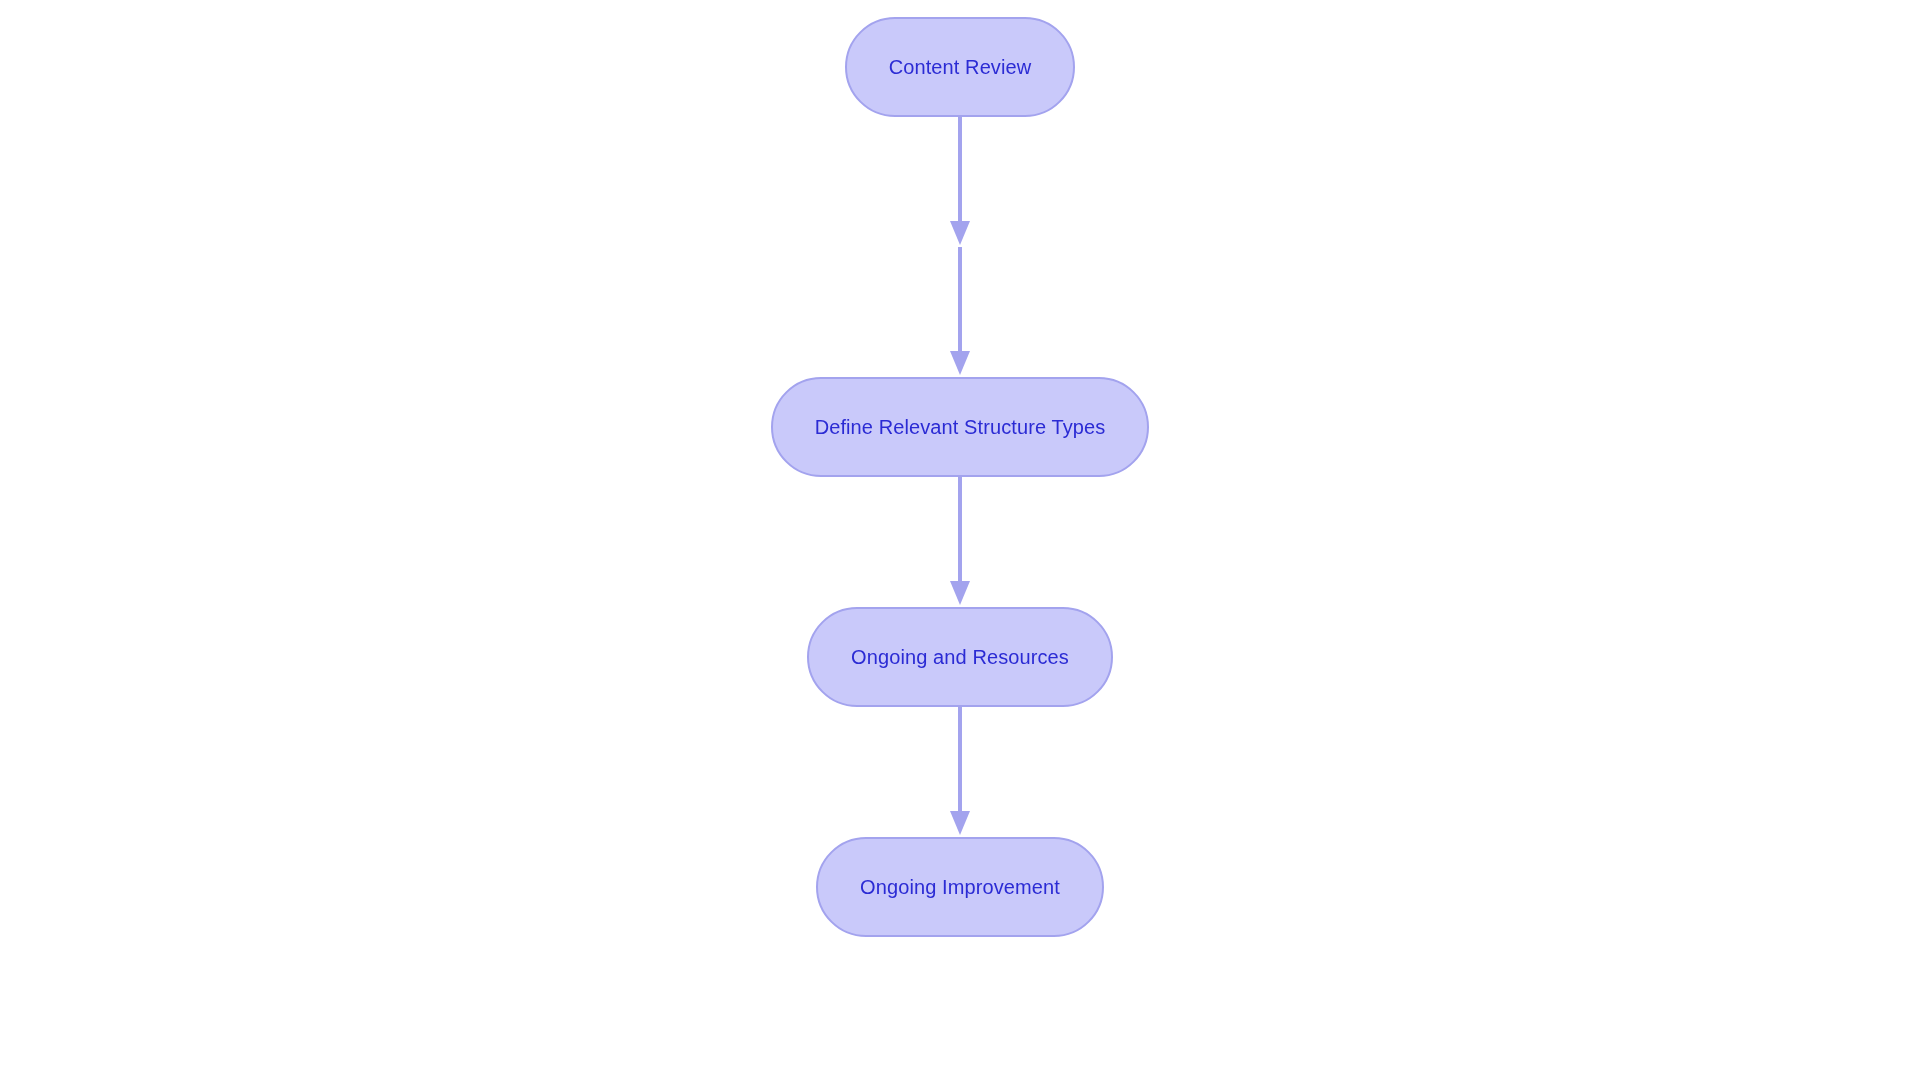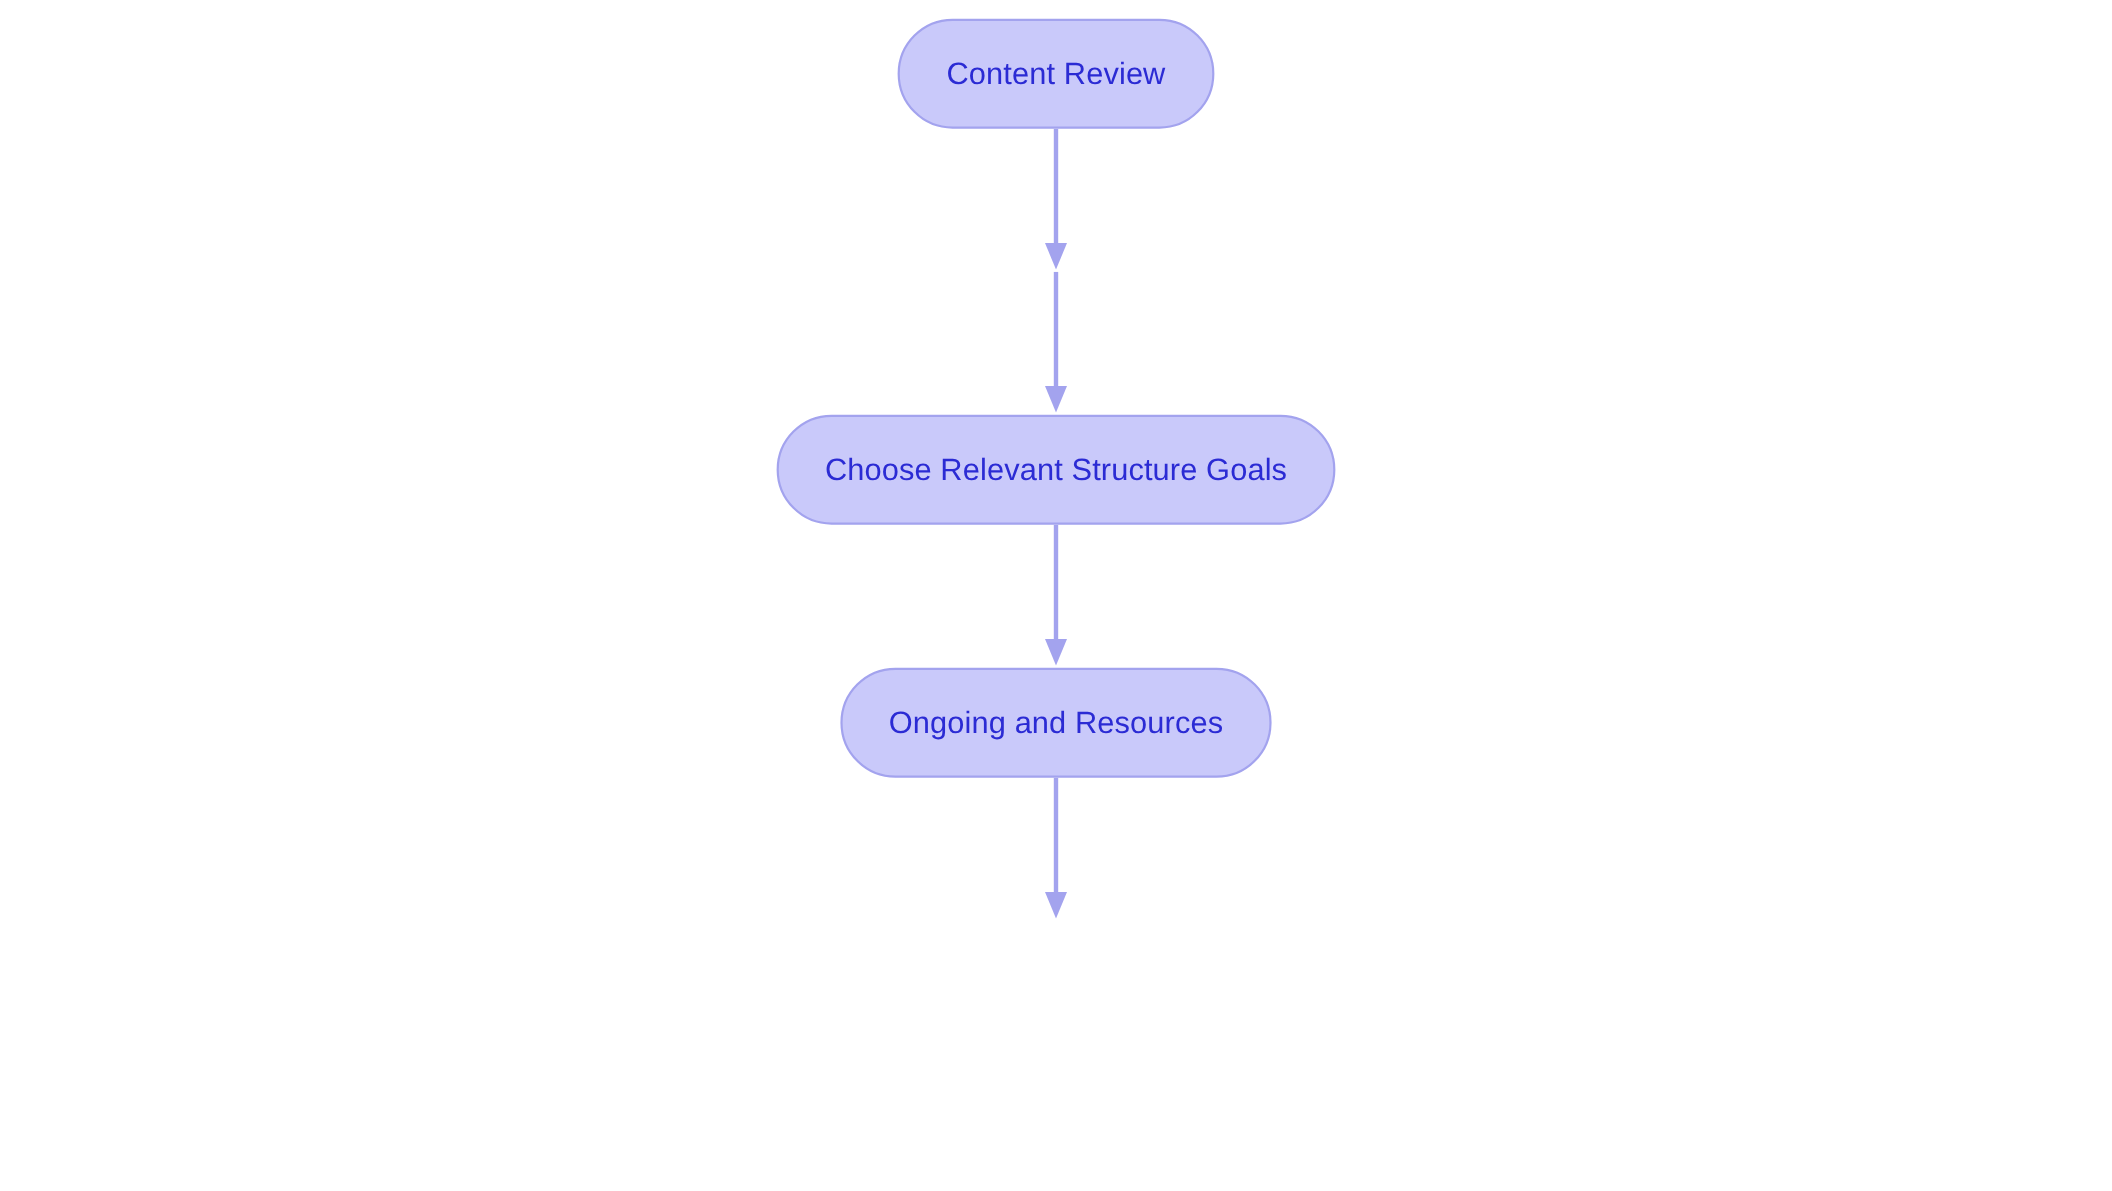--- a/index.html
+++ b/index.html
@@ -43,21 +43,21 @@
     align-items: center;
     justify-content: center;
     background: #c9c9fa;
     border: 2px solid #a3a3ee;
     border-radius: 50px;
     padding: 0 42px;
     white-space: nowrap;
   }
 
   .node-label {
-    font-size: 28px;
+    font-size: 20px;
     line-height: 1;
     color: #2b2bd4;
     letter-spacing: 0.1px;
     font-weight: 400;
   }
 
   .connector {
     width: 40px;
     height: 130px;
     display: block;
@@ -79,32 +79,35 @@
       <polygon points="10,104 30,104 20,128" fill="#a3a3ee"></polygon>
     </svg>
 
 
     <svg class="connector" viewBox="0 0 40 130" xmlns="http://www.w3.org/2000/svg">
       <line x1="20" y1="0" x2="20" y2="104" stroke="#a3a3ee" stroke-width="4"></line>
       <polygon points="10,104 30,104 20,128" fill="#a3a3ee"></polygon>
     </svg>
 
     <div class="node">
-      <span class="node-label">Choose Relevant Structure Goals</span>
+      <span class="node-label">Define Relevant Structure Types</span>
     </div>
 
     <svg class="connector" viewBox="0 0 40 130" xmlns="http://www.w3.org/2000/svg">
       <line x1="20" y1="0" x2="20" y2="104" stroke="#a3a3ee" stroke-width="4"></line>
       <polygon points="10,104 30,104 20,128" fill="#a3a3ee"></polygon>
     </svg>
 
     <div class="node">
       <span class="node-label">Ongoing and Resources</span>
     </div>
 
     <svg class="connector" viewBox="0 0 40 130" xmlns="http://www.w3.org/2000/svg">
       <line x1="20" y1="0" x2="20" y2="104" stroke="#a3a3ee" stroke-width="4"></line>
       <polygon points="10,104 30,104 20,128" fill="#a3a3ee"></polygon>
     </svg>
 
+    <div class="node">
+      <span class="node-label">Ongoing Improvement</span>
+    </div>
 
   </div>
 </div>
 
 </body></html>

